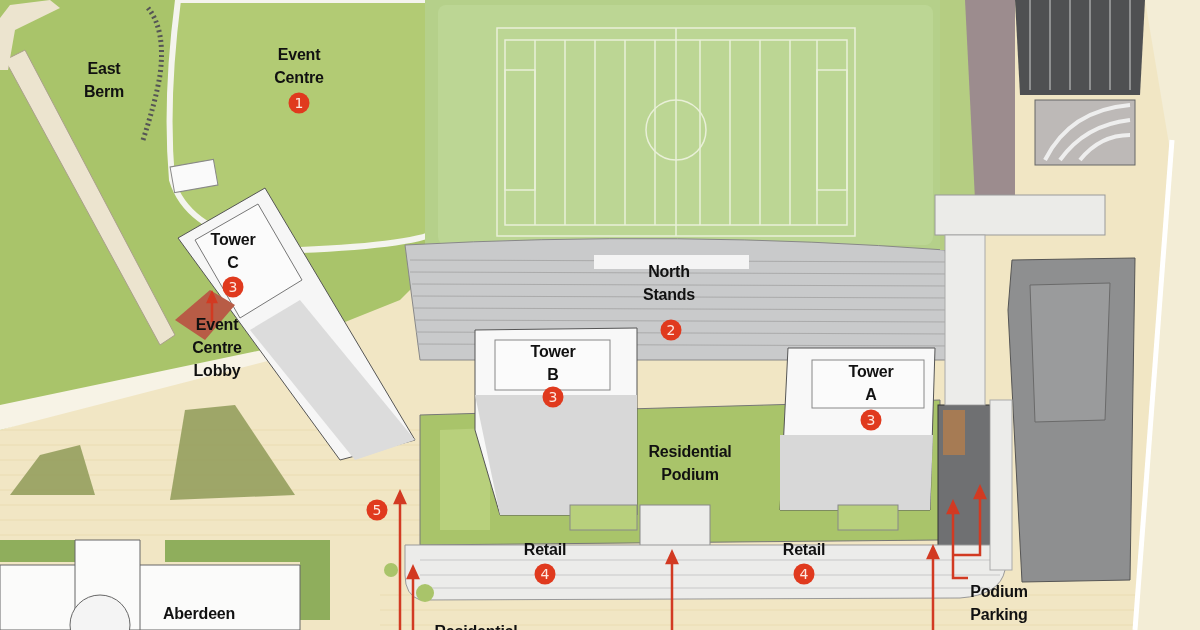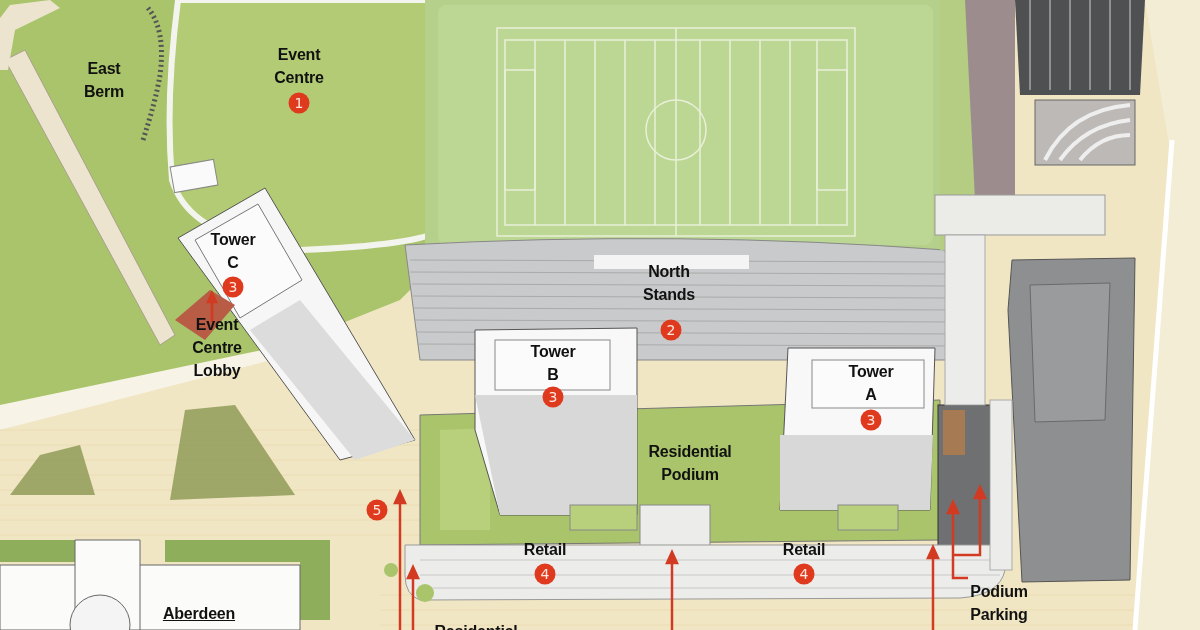--- a/index.html
+++ b/index.html
@@ -177,21 +177,21 @@
   <div class="lbl" style="left:553px;top:340px;">Tower
 B</div>
   <div class="lbl" style="left:871px;top:360px;">Tower
 A</div>
   <div class="lbl" style="left:690px;top:440px;">Residential
 Podium</div>
   <div class="lbl" style="left:545px;top:538px;">Retail</div>
   <div class="lbl" style="left:804px;top:538px;">Retail</div>
   <div class="lbl" style="left:999px;top:580px;">Podium
 Parking</div>
-  <div class="lbl" style="left:199px;top:602px;text-decoration:underline;">Aberdeen</div>
+  <div class="lbl" style="left:199px;top:602px;">Aberdeen</div>
   <div class="lbl" style="left:476px;top:620px;">Residential</div>
 
   <div class="marker" style="left:299px;top:103px;">1</div>
   <div class="marker" style="left:671px;top:330px;">2</div>
   <div class="marker" style="left:233px;top:287px;">3</div>
   <div class="marker" style="left:553px;top:397px;">3</div>
   <div class="marker" style="left:871px;top:420px;">3</div>
   <div class="marker" style="left:545px;top:574px;">4</div>
   <div class="marker" style="left:804px;top:574px;">4</div>
   <div class="marker" style="left:377px;top:510px;">5</div>

